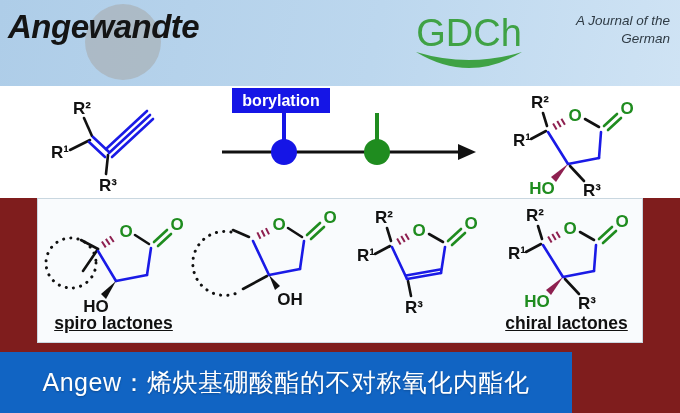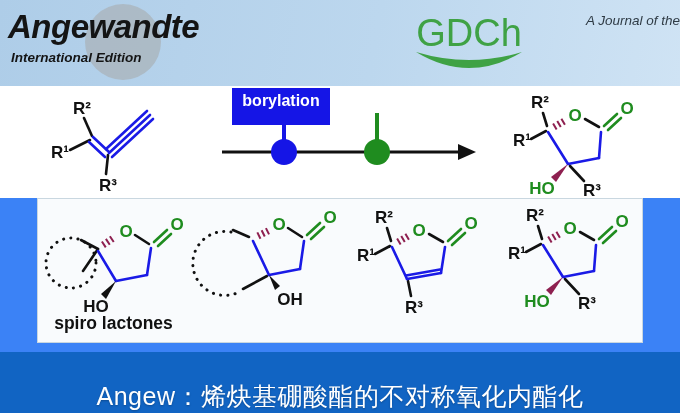--- a/index.html
+++ b/index.html
@@ -1,76 +1,76 @@
 <!DOCTYPE html>
 <html><head>
 <meta charset="utf-8">
 <style>
   html,body{margin:0;padding:0;background:#fff;}
   .stage{position:relative;width:680px;height:413px;overflow:hidden;
-         font-family:"Liberation Sans",sans-serif;background:#3b82f6;}
+         font-family:"Liberation Sans",sans-serif;background:#7f1d1d;}
 
   
   .header{position:absolute;left:0;top:0;width:680px;height:86px;
           background:linear-gradient(100deg,#aecde8 0%,#bcd7ee 55%,#cfe3f4 100%);}
   .bg-circle{position:absolute;left:85px;top:4px;width:76px;height:76px;
              border-radius:50%;background:#a9b3ba;opacity:.75;}
   .angewandte{position:absolute;left:8px;top:8px;font-size:33px;font-weight:700;
               font-style:italic;color:#141414;letter-spacing:-.5px;white-space:nowrap;}
   .intl{position:absolute;left:11px;top:50px;font-size:13.5px;font-weight:700;
         font-style:italic;color:#141414;white-space:nowrap;}
   .chemie{position:absolute;left:158px;top:38px;font-size:30px;font-weight:700;
           font-style:italic;color:#1769b8;white-space:nowrap;}
   .gdch{position:absolute;left:408px;top:8px;}
   .gdch text{font-family:"Liberation Sans",sans-serif;font-size:38px;fill:#3fa245;}
-  .tagline{position:absolute;right:0;top:12px;text-align:right;font-style:italic;
+  .tagline{position:absolute;right:10px;top:12px;text-align:right;font-style:italic;
            font-size:13.5px;line-height:1.32;color:#2f3b45;font-weight:500;}
 
   
   .scheme{position:absolute;left:0;top:86px;width:680px;height:112px;background:#fff;}
   .struct{position:absolute;}
   .struct text{font-family:"Liberation Sans",sans-serif;font-size:17px;font-weight:600;fill:#111;}
   .struct text.o{fill:#1f8c1f;font-weight:700;}
   .struct text.ho{fill:#1f8c1f;font-weight:700;}
   .struct text.ho-black{fill:#111;font-weight:700;}
-  .step-box{position:absolute;top:2px;height:37px;line-height:25px;text-align:center;
+  .step-box{position:absolute;top:2px;height:25px;line-height:25px;text-align:center;
             color:#fff;font-size:16px;font-weight:700;}
   .step-box.b{left:232px;width:98px;background:#1515e6;}
   .step-box.o{left:334px;width:90px;background:#1f8c1f;}
 
   
   .panel{position:absolute;left:37px;top:198px;width:606px;height:145px;
          background:#f9fbfd;border:1px solid #c9d7e0;box-sizing:border-box;
          display:flex;flex-direction:row;}
   .cell{flex:1;display:flex;flex-direction:column;align-items:center;}
   .cell svg{display:block;}
-  .cell-label{font-size:17.5px;font-weight:700;color:#111;margin-top:-4px;}
-
-  
-  .banner{position:absolute;left:0;top:352px;width:680px;height:61px;background:#1164c3;
-          display:flex;align-items:flex-end;justify-content:center;}
+  .cell-label{font-size:17.5px;font-weight:700;color:#111;margin-top:-4px;text-decoration:underline;}
+
+  
+  .banner{position:absolute;left:0;top:352px;width:572px;height:61px;background:#1164c3;
+          display:flex;align-items:center;justify-content:center;}
   .banner span{color:#fff;font-size:25px;letter-spacing:.5px;text-shadow:0 1px 2px rgba(0,0,0,.25);}
 </style>
 </head>
 <body>
 
 <div class="stage">
 
   <div class="header">
     <div class="bg-circle"></div>
     <div class="angewandte">Angewandte</div>
-    <div class="intl">International Edition</div>
 
     <svg class="gdch" width="122" height="64" viewBox="0 0 122 64">
       <text x="61" y="38" text-anchor="middle">GDCh</text>
       <path d="M 8,44 Q 61,76 114,44 Q 61,60 8,44 Z" fill="#3fa245"></path>
     </svg>
 
     <div class="tagline">
       <div>A Journal of the</div>
+      <div>German</div>
     </div>
   </div>
 
   <div class="scheme">
 
     <svg class="struct" style="left:30px;top:4px;" width="175" height="104" viewBox="0 0 175 104">
       <g stroke="#111" stroke-width="2.6" stroke-linecap="round">
         <line x1="54" y1="28" x2="62" y2="46"></line>
         <line x1="40" y1="60" x2="60" y2="50"></line>
         <line x1="78" y1="65" x2="76" y2="84"></line>
@@ -224,20 +224,21 @@
           <line x1="72" y1="78" x2="52" y2="46"></line>
         </g>
         <polygon points="72,78 55,91 60,96" fill="#8e2050"></polygon>
         <text class="o" x="79" y="35" text-anchor="middle">O</text>
         <text class="o" x="131" y="28" text-anchor="middle">O</text>
         <text x="44" y="22" text-anchor="middle">R²</text>
         <text x="26" y="60" text-anchor="middle">R¹</text>
         <text class="ho" x="46" y="108" text-anchor="middle">HO</text>
         <text x="96" y="110" text-anchor="middle">R³</text>
       </svg>
+      <div class="cell-label">chiral lactones</div>
     </div>
   </div>
 
   <div class="banner">
     <span>Angew：烯炔基硼酸酯的不对称氧化内酯化</span>
   </div>
 
 </div>
 
 </body></html>

